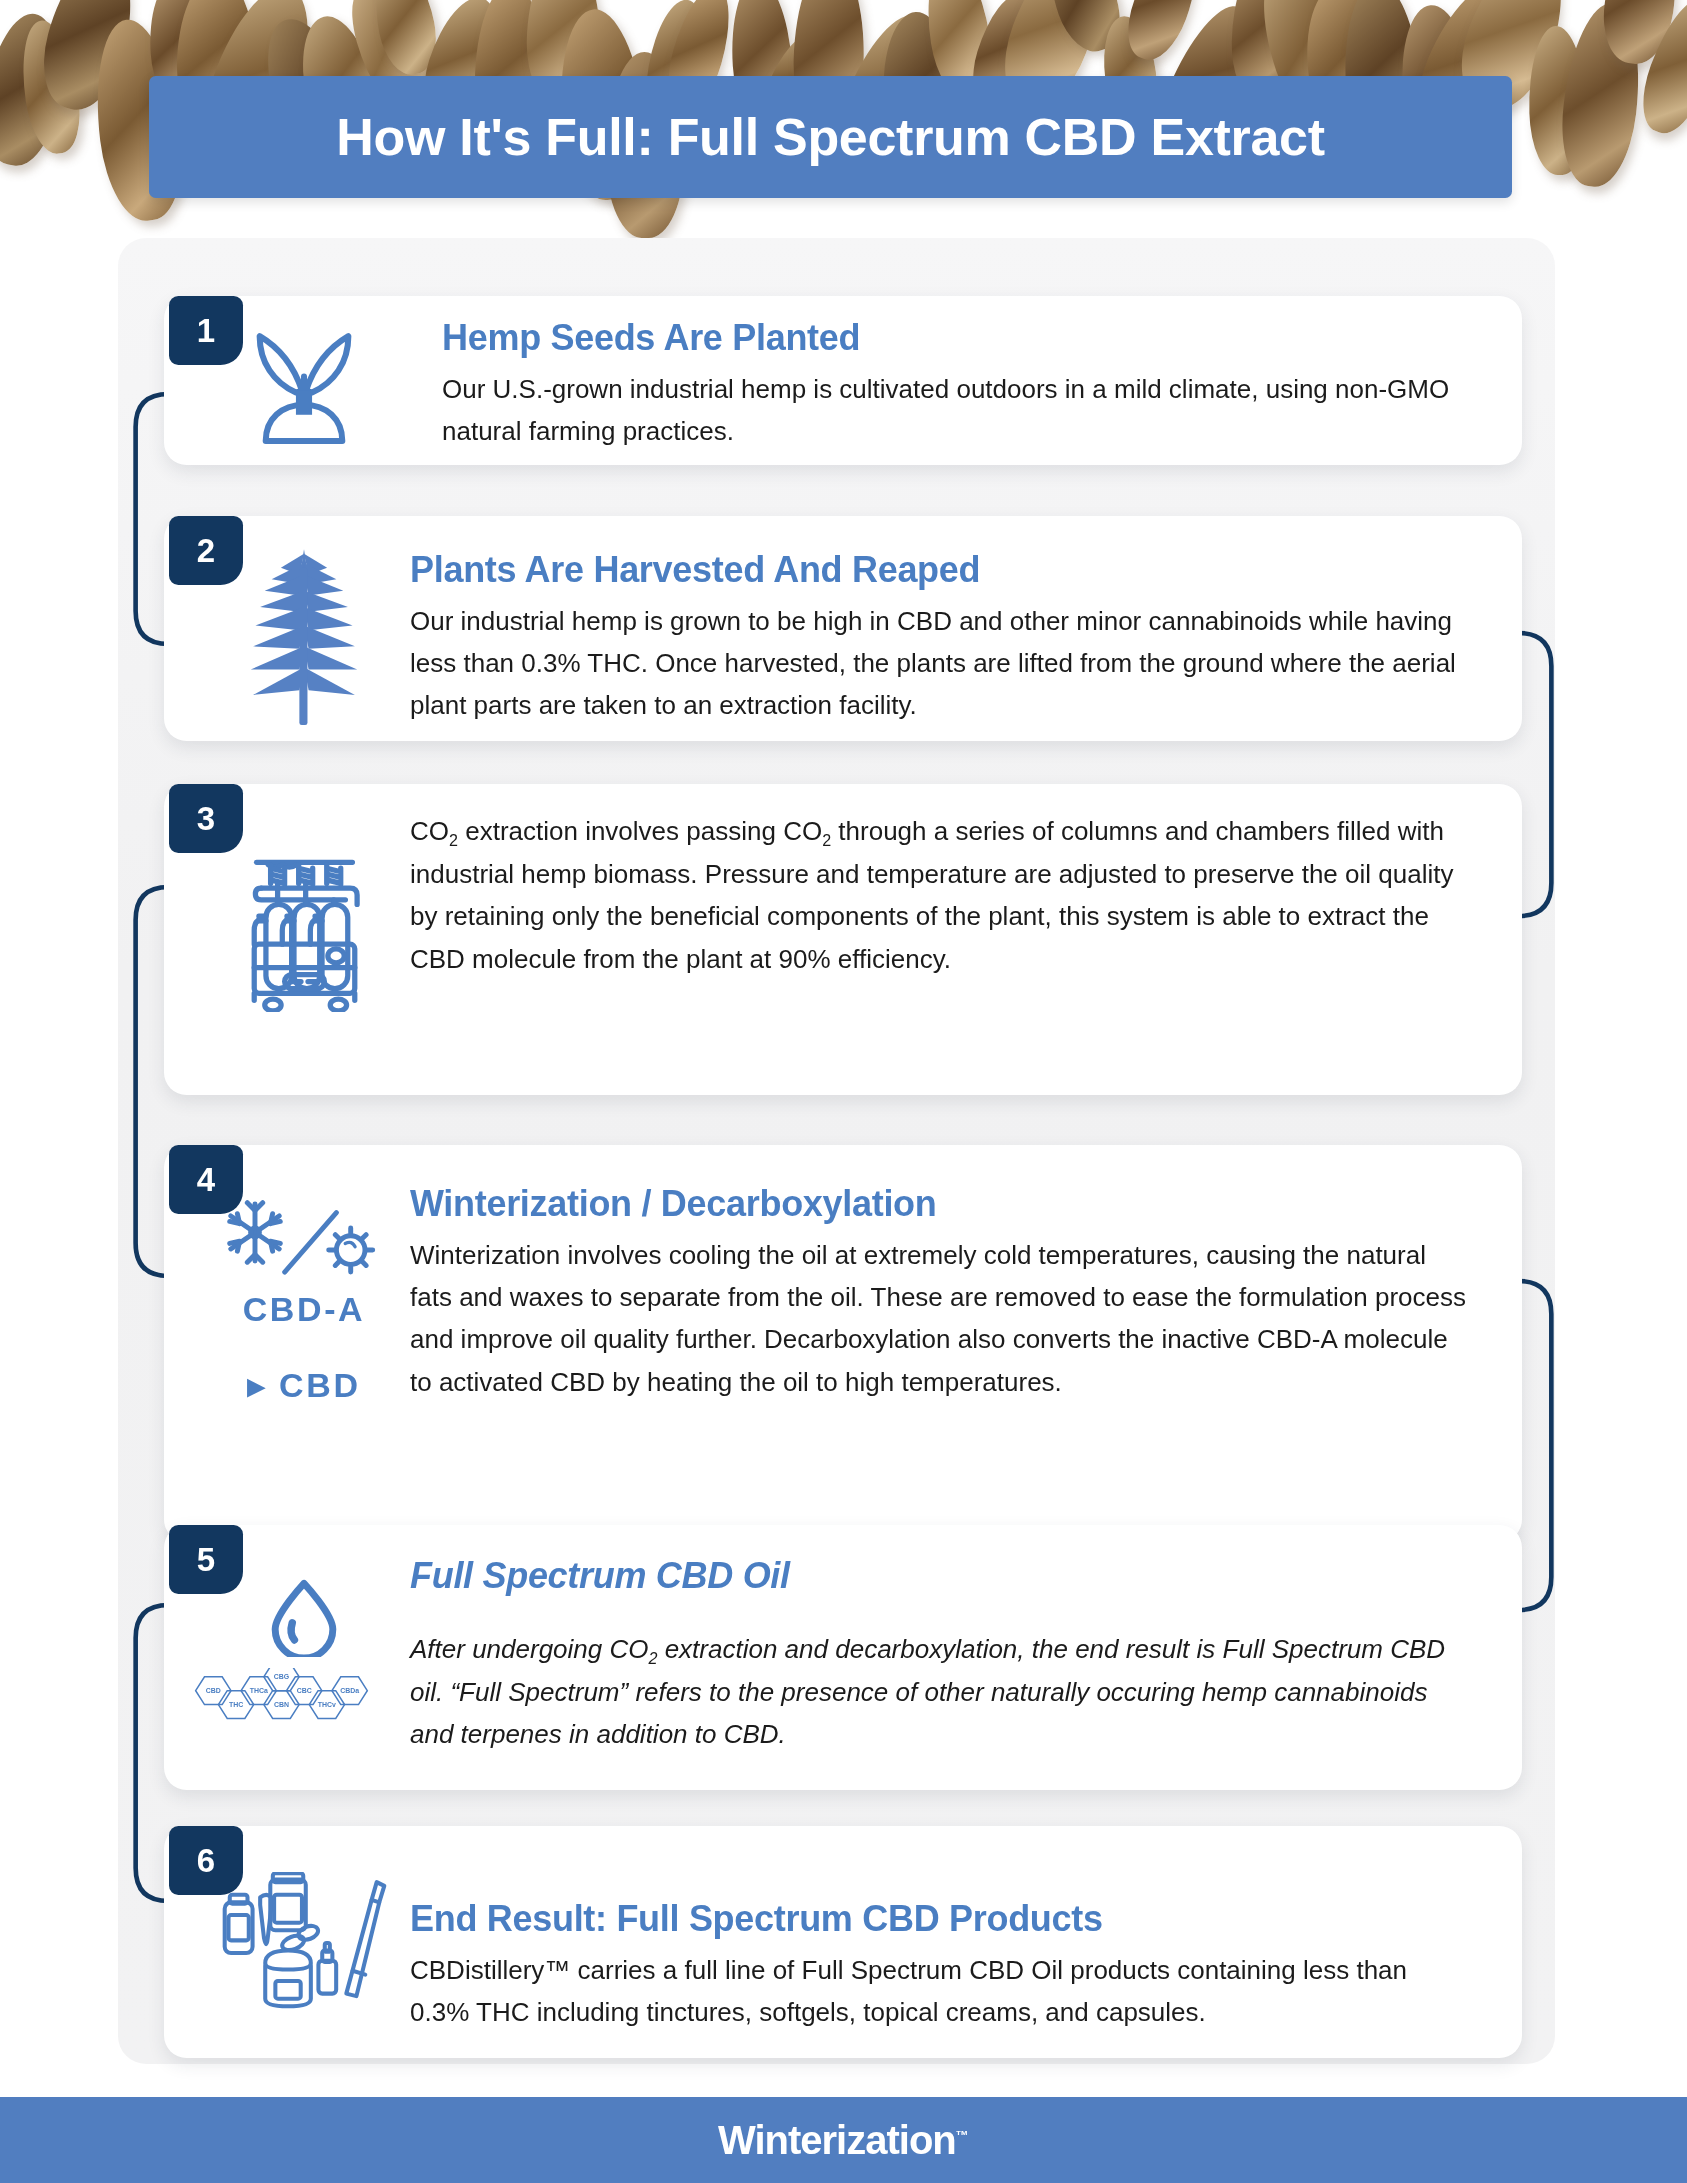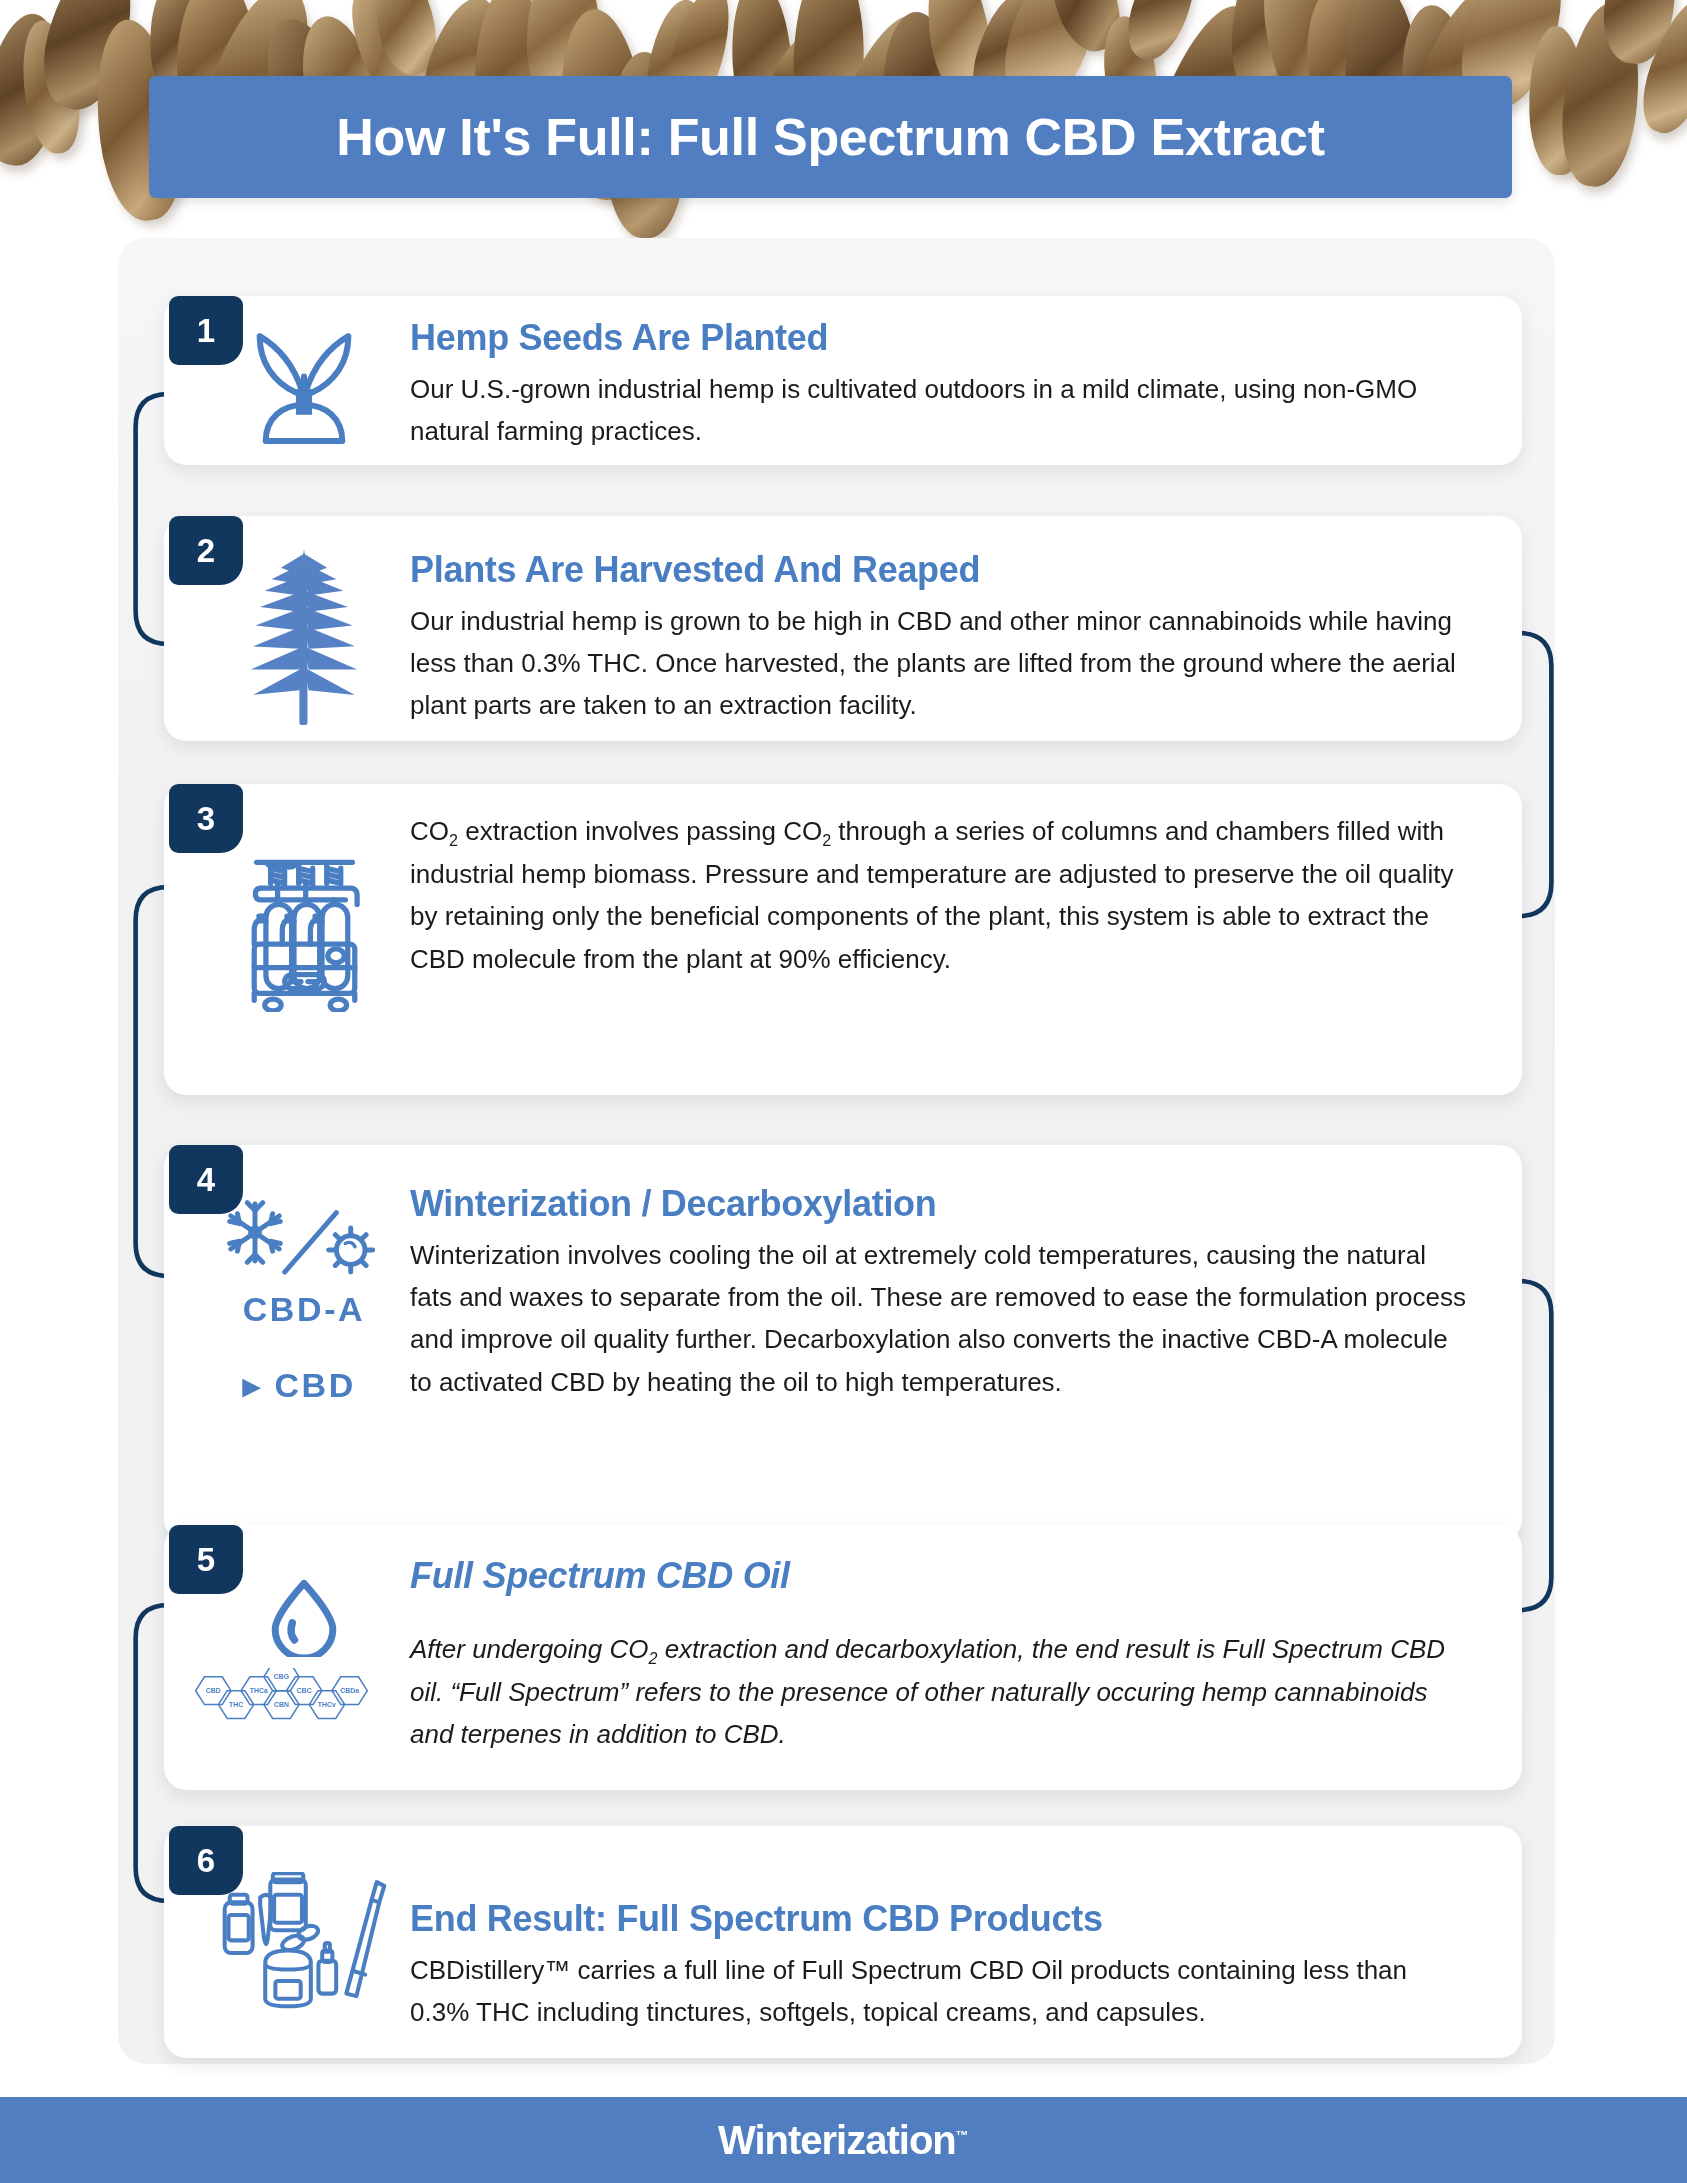--- a/index.html
+++ b/index.html
@@ -61,21 +61,21 @@
     color:#4a7ec2;font-size:36px;font-weight:bold;margin:0 0 10.6px 0;
     letter-spacing:-0.3px;line-height:1.1;
   }
   .step-body{
     color:#1b1b1b;font-size:26px;line-height:1.62;margin:0;
     font-weight:400;
   }
   sub{font-size:.62em;}
   .cbd-a{
     color:#4a7ec2;font-weight:bold;font-size:34px;
-    letter-spacing:2.6px;line-height:1.18;text-align:left;margin-top:9.3px;
+    letter-spacing:2.6px;line-height:1.18;text-align:center;margin-top:9.3px;
   }
   .cbd-a .row2{display:block;margin-top:36px;}
   
   .conn{position:absolute;z-index:2;}
   
   #footer{
     position:absolute;left:0;top:2097px;width:1687px;height:86px;
     background:#517ec0;display:flex;align-items:center;justify-content:center;
     z-index:6;
   }
@@ -163,21 +163,21 @@
       <g fill="none" stroke="#4a7ec2" stroke-width="6" stroke-linejoin="round" stroke-linecap="round">
         <path d="M58 74 C52 56 40 34 16 20 C16 46 30 66 52 76 Z"></path>
         <path d="M62 74 C68 56 80 34 104 20 C104 46 90 66 68 76 Z"></path>
         <path d="M60 78 V60"></path>
         <path d="M22 124 C22 102 38 88 60 88 C82 88 98 102 98 124 Z"></path>
       </g>
       <path d="M52 74 L60 92 L68 74 Z" fill="#4a7ec2"></path>
       <rect x="52" y="74" width="16" height="24" fill="#4a7ec2"></rect>
     </svg>
   </div>
-  <div class="txt" style="top:318px;">
+  <div class="txt" style="top:318px;margin-left:32px;">
     <h2 class="step-title">Hemp Seeds Are Planted</h2>
     <p class="step-body">Our U.S.-grown industrial hemp is cultivated outdoors in a mild climate, using non-GMO natural farming practices.</p>
   </div>
 
   <div class="card" style="top:516px;height:225px;"></div>
   <div class="badge" style="top:516px;">2</div>
   <div class="icon-wrap" style="top:533px;">
     <svg width="116" height="192" viewBox="0 0 100 166">
       <g fill="#5681c4">
         <path d="M50 14 L46 40 L54 40 Z"></path>

